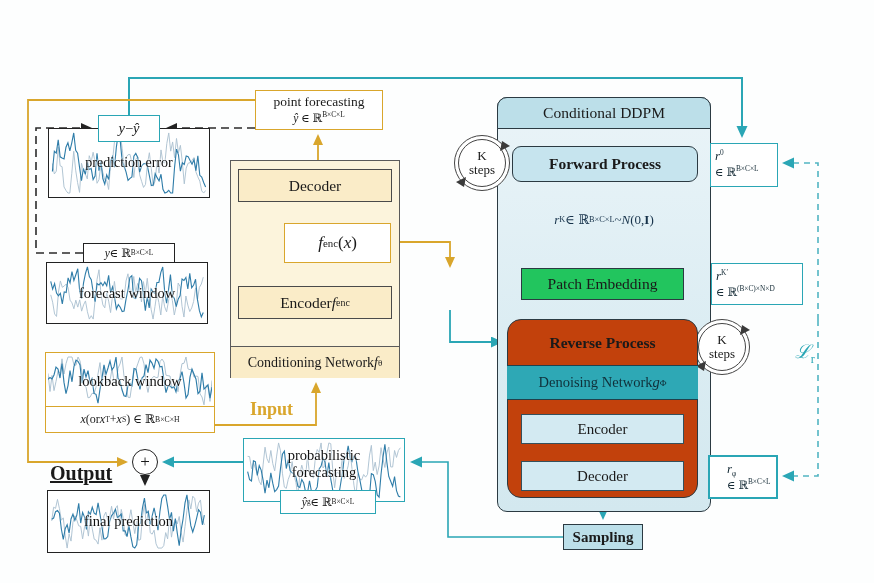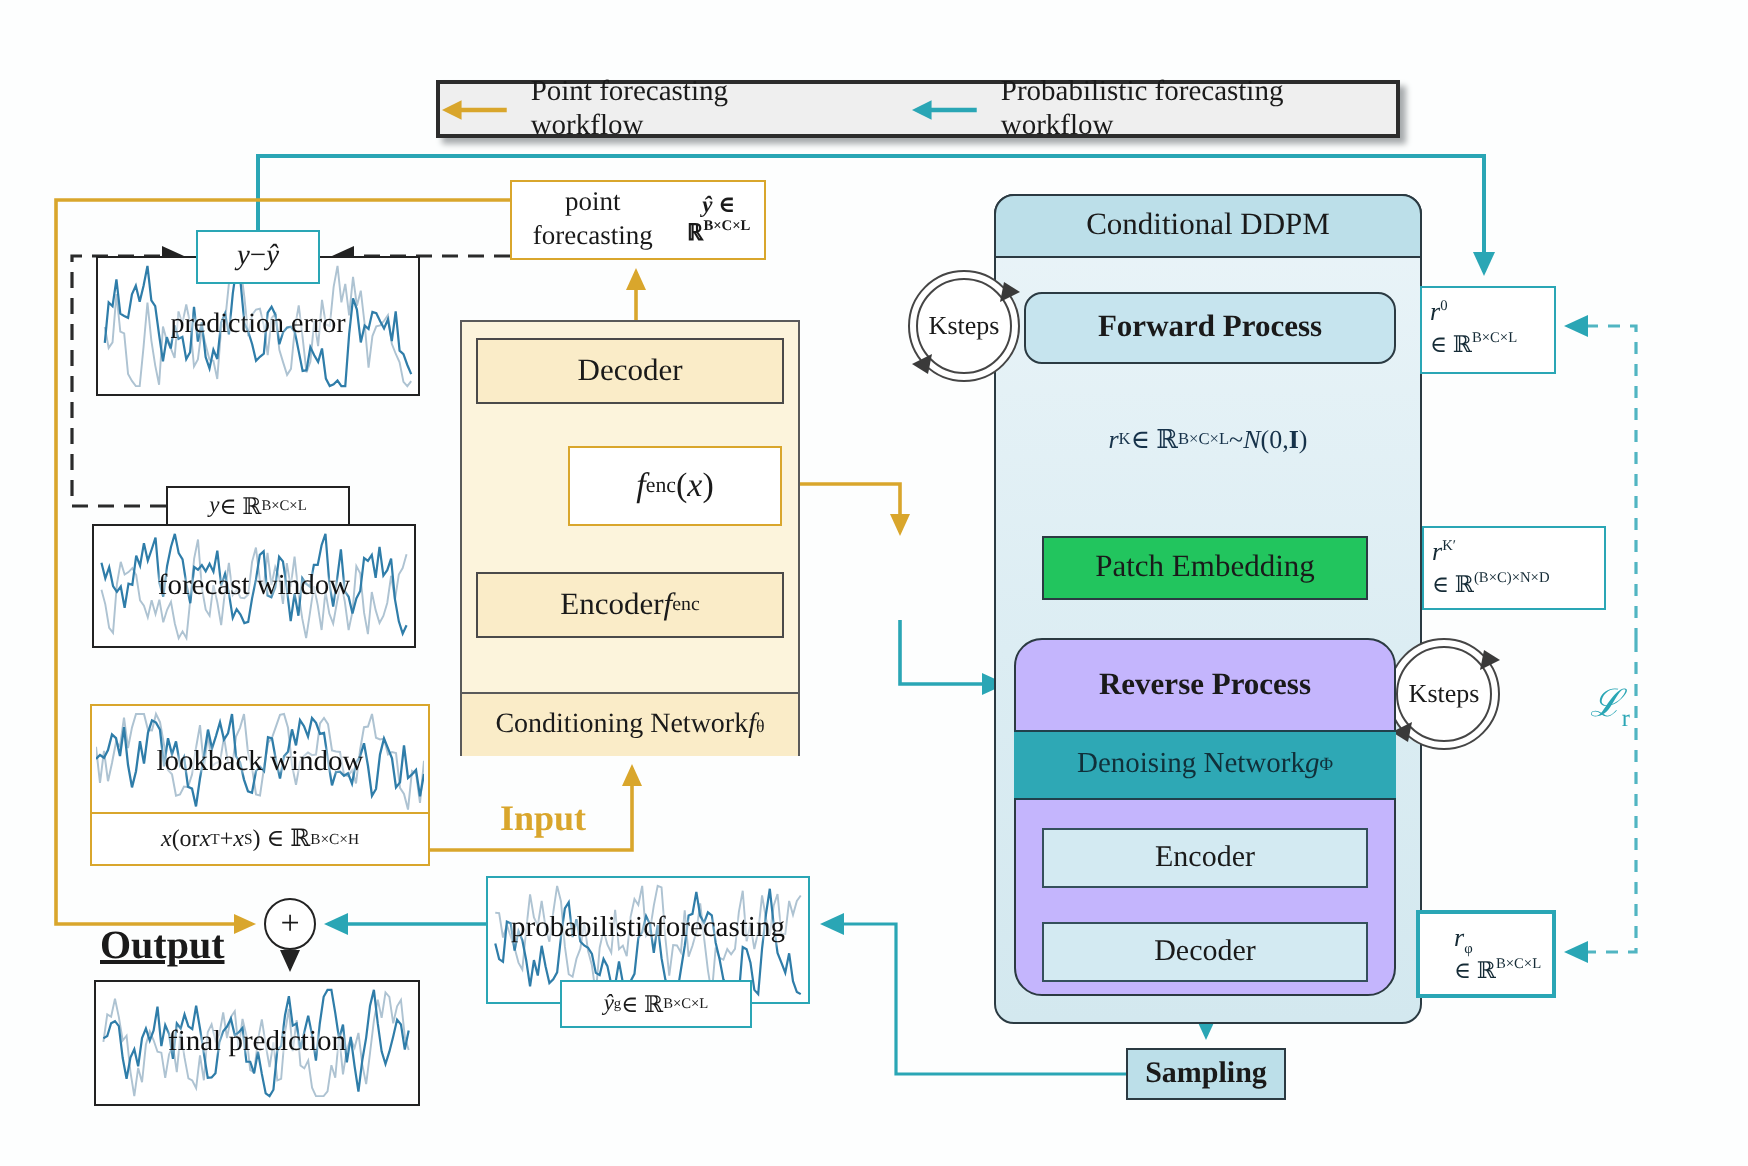--- a/index.html
+++ b/index.html
@@ -1,20 +1,20 @@
 <!DOCTYPE html>
 <html><head>
 <meta charset="utf-8">
 <style>
   html,body{margin:0;padding:0;background:#ffffff;}
   #canvas{position:relative;width:874px;height:583px;background:#fdfefe;
           font-family:"Liberation Serif","DejaVu Serif",serif;color:#1a1a1a;overflow:hidden;}
   .abs{position:absolute;box-sizing:border-box;}
   .ctr{display:flex;align-items:center;justify-content:center;text-align:center;}
-  .col{flex-direction:row;}
+  .col{flex-direction:column;}
   sup{font-size:0.64em;line-height:0;} sub{font-size:0.64em;line-height:0;}
   
   #legend{left:218px;top:40px;width:482px;height:29px;background:#efefef;
           border:2px solid #2c2c2c;box-shadow:3px 3px 3px #a7abad;display:flex;
           align-items:center;justify-content:center;gap:34px;font-size:14.5px;z-index:5;}
   .leg-item{display:flex;align-items:center;gap:10px;}
   
   .bbox{border:1.8px solid #222;background:#fff;}
   .ybox{border:1.5px solid #D9A62C;background:#fff;}
   .tbox{border:1.7px solid #2AA6B5;background:#fff;}
@@ -25,21 +25,21 @@
   
   #cond-net{left:230px;top:160px;width:170px;height:218px;background:#FCF4DC;
             border:1.4px solid #5a5a5a;z-index:2;}
   
   #ddpm{left:497px;top:97px;width:214px;height:415px;border:1.6px solid #2b3a42;border-radius:10px;
         background:linear-gradient(180deg,#EAF4F8 0%,#DCEDF3 55%,#D3E8EF 100%);z-index:1;}
   #ddpm-header{left:497px;top:97px;width:214px;height:32px;background:#BCDFE9;
                border:1.6px solid #2b3a42;border-radius:10px 10px 0 0;font-size:15.5px;z-index:2;}
   .proc{border:1.4px solid #2b3a42;font-weight:bold;font-size:15.5px;}
   #reverse-cont{left:507px;top:319px;width:191px;height:179px;border:1.5px solid #2b3a42;
-                border-radius:14px;background:#c4b5fd;z-index:2;}
+                border-radius:14px;background:#c2410c;z-index:2;}
   #denoise{left:507px;top:365px;width:191px;height:35px;background:#2EA8B5;
            border-top:1.3px solid #20414c;border-bottom:1.3px solid #20414c;
            font-size:14.5px;color:#10303a;z-index:3;}
   .inner-io{left:521px;width:163px;height:30px;background:#D3EAF2;border:1.2px solid #34505c;
             font-size:15px;z-index:3;}
   
   .ksteps{width:56px;height:56px;border-radius:50%;border:1.4px solid #454545;background:#fff;
           z-index:2;font-size:13px;line-height:1.05;}
   .ksteps::before{content:"";position:absolute;inset:3px;border:1.1px solid #454545;border-radius:50%;}
   .ksteps svg{position:absolute;inset:-3px;width:62px;height:62px;overflow:visible;}
@@ -138,36 +138,20 @@
     </g>
     <g>
       <path d="M686 476 L706 476" fill="none" stroke="#333" stroke-width="1.5" stroke-dasharray="2 3"></path>
     </g>
     <g>
       <path d="M818 320 L818 163 L784 163" fill="none" stroke="#51b5c2" stroke-width="1.6" stroke-dasharray="6 5" marker-end="url(#aT)"></path>
       <path d="M818 320 L818 476 L784 476" fill="none" stroke="#51b5c2" stroke-width="1.6" stroke-dasharray="6 5" marker-end="url(#aT)"></path>
     </g>
   </svg>
 
-  <div id="legend" class="abs">
-    <div class="leg-item">
-      <svg width="36" height="12" viewBox="0 0 36 12">
-          <path d="M34 6 H9" stroke="#D9A62C" stroke-width="2.2"></path>
-          <path d="M11 1 L1 6 L11 11 Z" fill="#D9A62C"></path>
-        </svg>
-      <span>Point forecasting workflow</span>
-    </div>
-    <div class="leg-item">
-      <svg width="36" height="12" viewBox="0 0 36 12">
-          <path d="M34 6 H9" stroke="#2AA6B5" stroke-width="2.2"></path>
-          <path d="M11 1 L1 6 L11 11 Z" fill="#2AA6B5"></path>
-        </svg>
-      <span>Probabilistic forecasting workflow</span>
-    </div>
-  </div>
 
   <div class="abs tbox ctr b3" style="left:98px;top:115px;width:62px;height:27px;font-size:14.5px;"><i>y</i> − <i>ŷ</i></div>
 
   <div class="abs bbox b2" style="left:48px;top:128px;width:162px;height:70px;">
     <svg class="wave" viewBox="0 0 158 66">
         <polyline points="0,33.5 2,44.3 4,41.4 6,16.5 8,35.9 10,36.8 12,57.7 14,61.3 16,64.0 18,64.0 20,43.6 22,20.9 24,40.4 26,53.3 28,63.3 30,33.3 32,40.6 34,44.4 36,49.4 38,25.5 40,31.8 42,21.9 44,31.7 46,53.9 48,50.3 50,34.3 52,42.7 54,50.4 56,50.9 58,60.3 60,34.1 62,30.7 64,11.1 66,2.0 68,10.5 70,2.5 72,18.3 74,38.2 76,27.1 78,24.5 80,24.1 82,32.8 84,48.0 86,29.0 88,26.7 90,45.3 92,51.9 94,58.2 96,55.1 98,34.2 100,22.4 102,38.9 104,56.9 106,51.4 108,30.4 110,43.4 112,19.5 114,32.2 116,33.0 118,12.8 120,2.0 122,20.8 124,11.3 126,27.5 128,7.7 130,22.5 132,14.8 134,32.1 136,54.5 138,38.2 140,33.2 142,32.7 144,30.3 146,27.4 148,42.2 150,47.3 152,51.7 154,61.8 156,64.0 158,61.4" fill="none" stroke="#aec3d2" stroke-width="1"></polyline>
         <polyline points="0,41.7 2,20.8 4,22.8 6,9.0 8,26.6 10,27.8 12,28.8 14,16.7 16,12.2 18,20.5 20,12.2 22,2.0 24,19.8 26,22.8 28,37.5 30,51.2 32,38.7 34,44.6 36,32.7 38,39.6 40,38.6 42,50.1 44,46.5 46,23.1 48,41.0 50,31.1 52,49.0 54,54.9 56,45.2 58,50.0 60,31.2 62,26.5 64,37.3 66,16.3 68,2.0 70,10.4 72,31.6 74,36.1 76,42.4 78,50.9 80,48.9 82,47.3 84,26.1 86,23.1 88,27.3 90,42.4 92,36.1 94,33.8 96,33.4 98,36.1 100,46.1 102,56.2 104,55.8 106,43.9 108,48.1 110,51.5 112,44.6 114,60.1 116,64.0 118,63.1 120,61.1 122,64.0 124,64.0 126,37.2 128,18.7 130,24.5 132,41.5 134,32.8 136,34.5 138,25.7 140,26.4 142,30.5 144,34.3 146,29.6 148,40.8 150,25.5 152,45.7 154,47.5 156,53.1 158,57.8" fill="none" stroke="#2f7da9" stroke-width="1.15"></polyline>
       </svg>
     <div class="wave-label" style="font-size:14px;">prediction error</div>
   </div>
@@ -202,21 +186,21 @@
   <div class="abs bbox b2" style="left:47px;top:490px;width:163px;height:63px;">
     <svg class="wave" viewBox="0 0 159 59">
         <polyline points="0,28.9 2,14.7 4,15.9 6,6.6 8,16.1 10,28.2 12,25.7 14,44.4 16,57.0 18,42.4 20,49.8 22,30.3 24,23.5 26,28.1 28,34.0 30,34.5 32,47.5 34,35.3 36,31.0 38,44.6 40,23.9 42,37.1 44,47.8 46,48.9 48,52.9 50,35.9 52,48.8 54,23.9 56,19.8 58,28.3 60,25.0 62,13.7 64,27.0 66,16.0 68,13.1 70,32.8 72,17.0 74,25.7 76,43.5 78,44.6 80,27.9 82,17.3 84,30.4 86,42.0 88,29.1 90,48.9 92,48.1 94,24.0 96,11.9 98,33.7 100,17.7 102,41.1 104,42.6 106,38.5 108,52.6 110,57.0 112,57.0 114,57.0 116,54.5 118,41.0 120,47.5 122,25.3 124,45.7 126,32.9 128,27.4 130,32.0 132,24.3 134,40.7 136,50.8 138,34.6 140,17.9 142,7.1 144,16.5 146,3.3 148,5.6 150,19.3 152,10.5 154,7.2 156,26.3 158,33.1" fill="none" stroke="#aec3d2" stroke-width="1"></polyline>
         <polyline points="0,27.1 2,25.9 4,19.3 6,18.2 8,20.8 10,37.3 12,48.0 14,37.0 16,32.7 18,41.6 20,26.9 22,22.0 24,28.3 26,23.0 28,10.7 30,31.1 32,20.2 34,24.9 36,37.7 38,19.4 40,22.0 42,14.7 44,20.9 46,22.3 48,10.2 50,22.0 52,35.0 54,47.5 56,47.3 58,45.1 60,29.2 62,23.4 64,21.0 66,16.9 68,25.5 70,24.0 72,21.7 74,39.2 76,39.2 78,45.2 80,34.0 82,45.5 84,55.6 86,57.0 88,53.7 90,33.3 92,31.1 94,15.1 96,5.3 98,20.5 100,19.4 102,32.5 104,23.8 106,15.4 108,25.3 110,38.6 112,19.4 114,5.6 116,2.0 118,2.0 120,13.9 122,27.5 124,20.0 126,39.5 128,26.4 130,41.5 132,54.6 134,38.4 136,26.7 138,10.2 140,2.0 142,19.4 144,33.8 146,40.4 148,34.0 150,26.1 152,17.4 154,19.9 156,32.9 158,23.0" fill="none" stroke="#2f7da9" stroke-width="1.15"></polyline>
       </svg>
     <div class="wave-label">final prediction</div>
   </div>
 
   <div class="abs ybox ctr col b2" style="left:255px;top:90px;width:128px;height:40px;line-height:1.25;">
     <div style="font-size:13.5px;">point forecasting</div>
-    <div style="font-size:11.5px;font-weight:bold;"><i>ŷ</i> ∈ ℝ<sup>B×C×L</sup></div>
+    <div style="font-size:11.5px;"><i>ŷ</i> ∈ ℝ<sup>B×C×L</sup></div>
   </div>
 
   <div id="cond-net" class="abs">
     <div class="abs cream ctr" style="left:7px;top:8px;width:154px;height:33px;font-size:15.5px;">Decoder</div>
     <div class="abs ybox ctr" style="left:53px;top:62px;width:107px;height:40px;font-size:17px;border-width:1.4px;"><i>f</i><sub>enc</sub>(<i>x</i>)</div>
     <div class="abs cream ctr" style="left:7px;top:125px;width:154px;height:33px;font-size:15.5px;">Encoder <i>f</i><sub>enc</sub></div>
     <div class="abs ctr" style="left:0;top:185px;width:168px;height:32px;background:#FAECC8;border-top:1.3px solid #5a5a5a;font-size:14px;">Conditioning Network <i>f</i><sub>θ</sub></div>
   </div>
 
 

